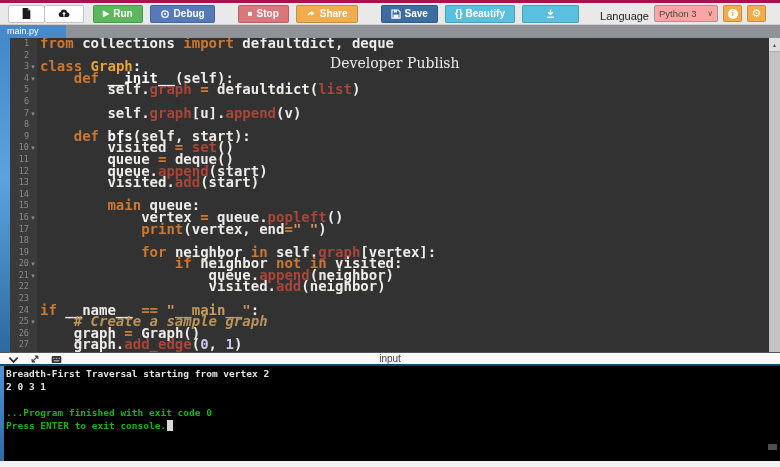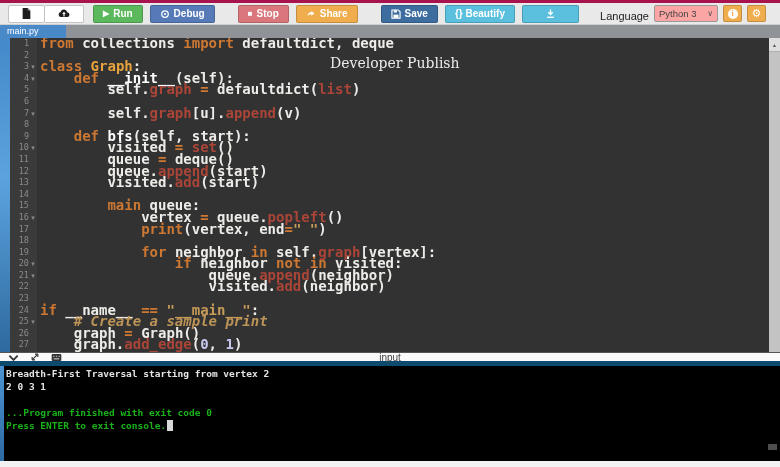--- a/index.html
+++ b/index.html
@@ -66,21 +66,21 @@
   .tk-c{color:var(--comment,#bc9458);font-style:italic;}
   .tk-num{color:var(--number,#c8c8f0);}
   .watermark{position:absolute;left:330px;top:17px;font-family:"DejaVu Serif","Liberation Serif",serif;
              font-weight:normal;font-size:14px;color:#ececec;}
   .scrollbar{position:absolute;right:0;top:0;bottom:0;width:11px;background:#c3c3c3;}
   .sb-up{height:13px;background:#dedede;border-bottom:1px solid #b0b0b0;display:flex;align-items:center;
          justify-content:center;font-size:5px;color:#555;cursor:pointer;}
 
   
   .consolebar{position:absolute;top:352px;left:0;right:0;height:14px;background:#fafafa;
-              border-top:1px solid #555;border-bottom:5px solid #0c4a6e;box-sizing:border-box;
+              border-top:1px solid #555;border-bottom:2px solid #0c4a6e;box-sizing:border-box;
               display:flex;align-items:center;padding-left:8px;}
   .cbar-icon{margin-right:11px;display:flex;align-items:center;cursor:pointer;}
   .input-label{position:absolute;left:0;right:0;text-align:center;font-size:10px;color:#444;}
 
   
   .console{position:absolute;top:366px;left:0;right:0;height:95px;background:#000;
            padding:1px 0 0 6px;box-sizing:border-box;}
   .con-bluestrip{position:absolute;left:0;top:0;bottom:0;width:4px;
                  background:linear-gradient(180deg,#4d94d4,#2e6aa3);}
   .con-line{height:13px;line-height:13px;white-space:pre;
@@ -318,21 +318,21 @@
         <div class="ed-line"><span class="tk-p">        </span><span class="tk-k">main</span><span class="tk-p"> queue:</span></div>
         <div class="ed-line"><span class="tk-p">            vertex </span><span class="tk-o">=</span><span class="tk-p"> queue.</span><span class="tk-at">popleft</span><span class="tk-p">()</span></div>
         <div class="ed-line"><span class="tk-p">            </span><span class="tk-k">print</span><span class="tk-p">(vertex, end</span><span class="tk-o">=</span><span class="tk-s">" "</span><span class="tk-p">)</span></div>
         <div class="ed-line"></div>
         <div class="ed-line"><span class="tk-p">            </span><span class="tk-k">for</span><span class="tk-p"> neighbor </span><span class="tk-k">in</span><span class="tk-p"> self.</span><span class="tk-at">graph</span><span class="tk-p">[vertex]:</span></div>
         <div class="ed-line"><span class="tk-p">                </span><span class="tk-k">if</span><span class="tk-p"> neighbor </span><span class="tk-k">not</span><span class="tk-p"> </span><span class="tk-k">in</span><span class="tk-p"> visited:</span></div>
         <div class="ed-line"><span class="tk-p">                    queue.</span><span class="tk-at">append</span><span class="tk-p">(neighbor)</span></div>
         <div class="ed-line"><span class="tk-p">                    visited.</span><span class="tk-at">add</span><span class="tk-p">(neighbor)</span></div>
         <div class="ed-line"></div>
         <div class="ed-line"><span class="tk-k">if</span><span class="tk-p"> __name__ </span><span class="tk-o">==</span><span class="tk-p"> </span><span class="tk-s">"__main__"</span><span class="tk-p">:</span></div>
-        <div class="ed-line"><span class="tk-p">    </span><span class="tk-c"># Create a sample print</span></div>
+        <div class="ed-line"><span class="tk-p">    </span><span class="tk-c"># Create a sample graph</span></div>
         <div class="ed-line"><span class="tk-p">    graph </span><span class="tk-o">=</span><span class="tk-p"> Graph()</span></div>
         <div class="ed-line"><span class="tk-p">    graph.</span><span class="tk-at">add_edge</span><span class="tk-p">(</span><span class="tk-num">0</span><span class="tk-p">, </span><span class="tk-num">1</span><span class="tk-p">)</span></div>
       </div>
     <div class="watermark">Developer Publish</div>
     <div class="scrollbar">
       <div class="sb-up">
         <span>▲</span>
       </div>
     </div>
   </div>

